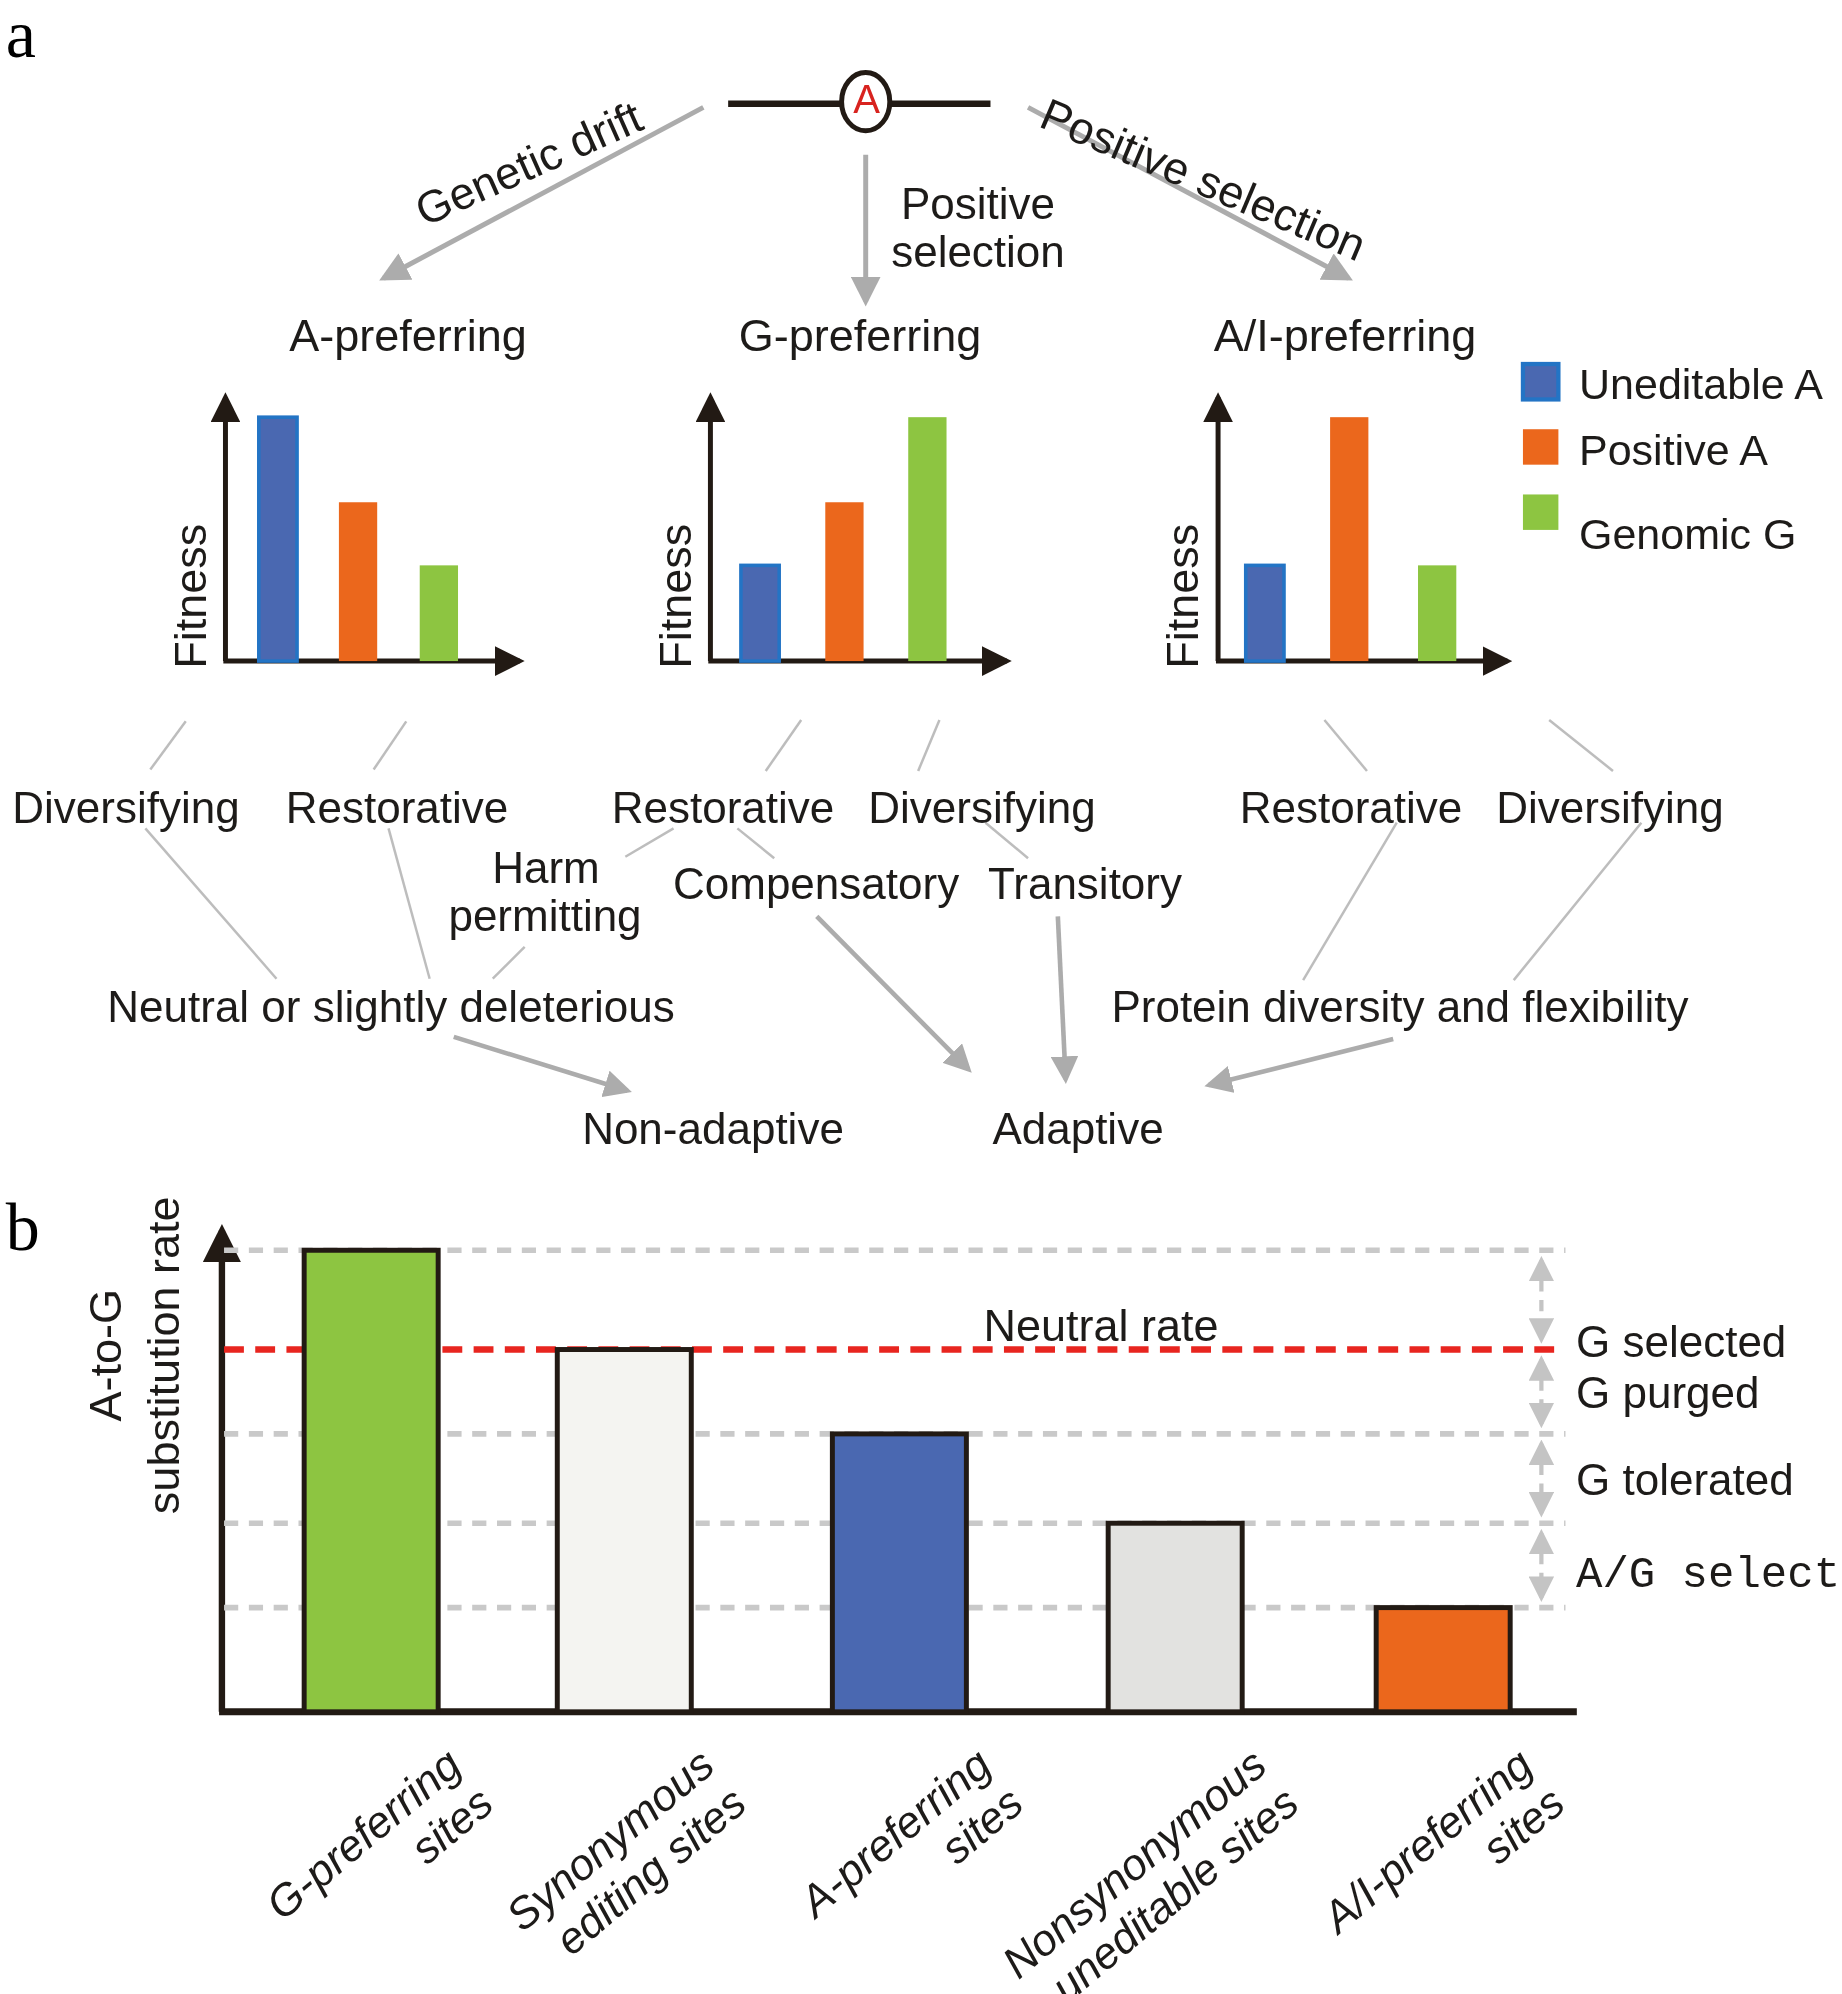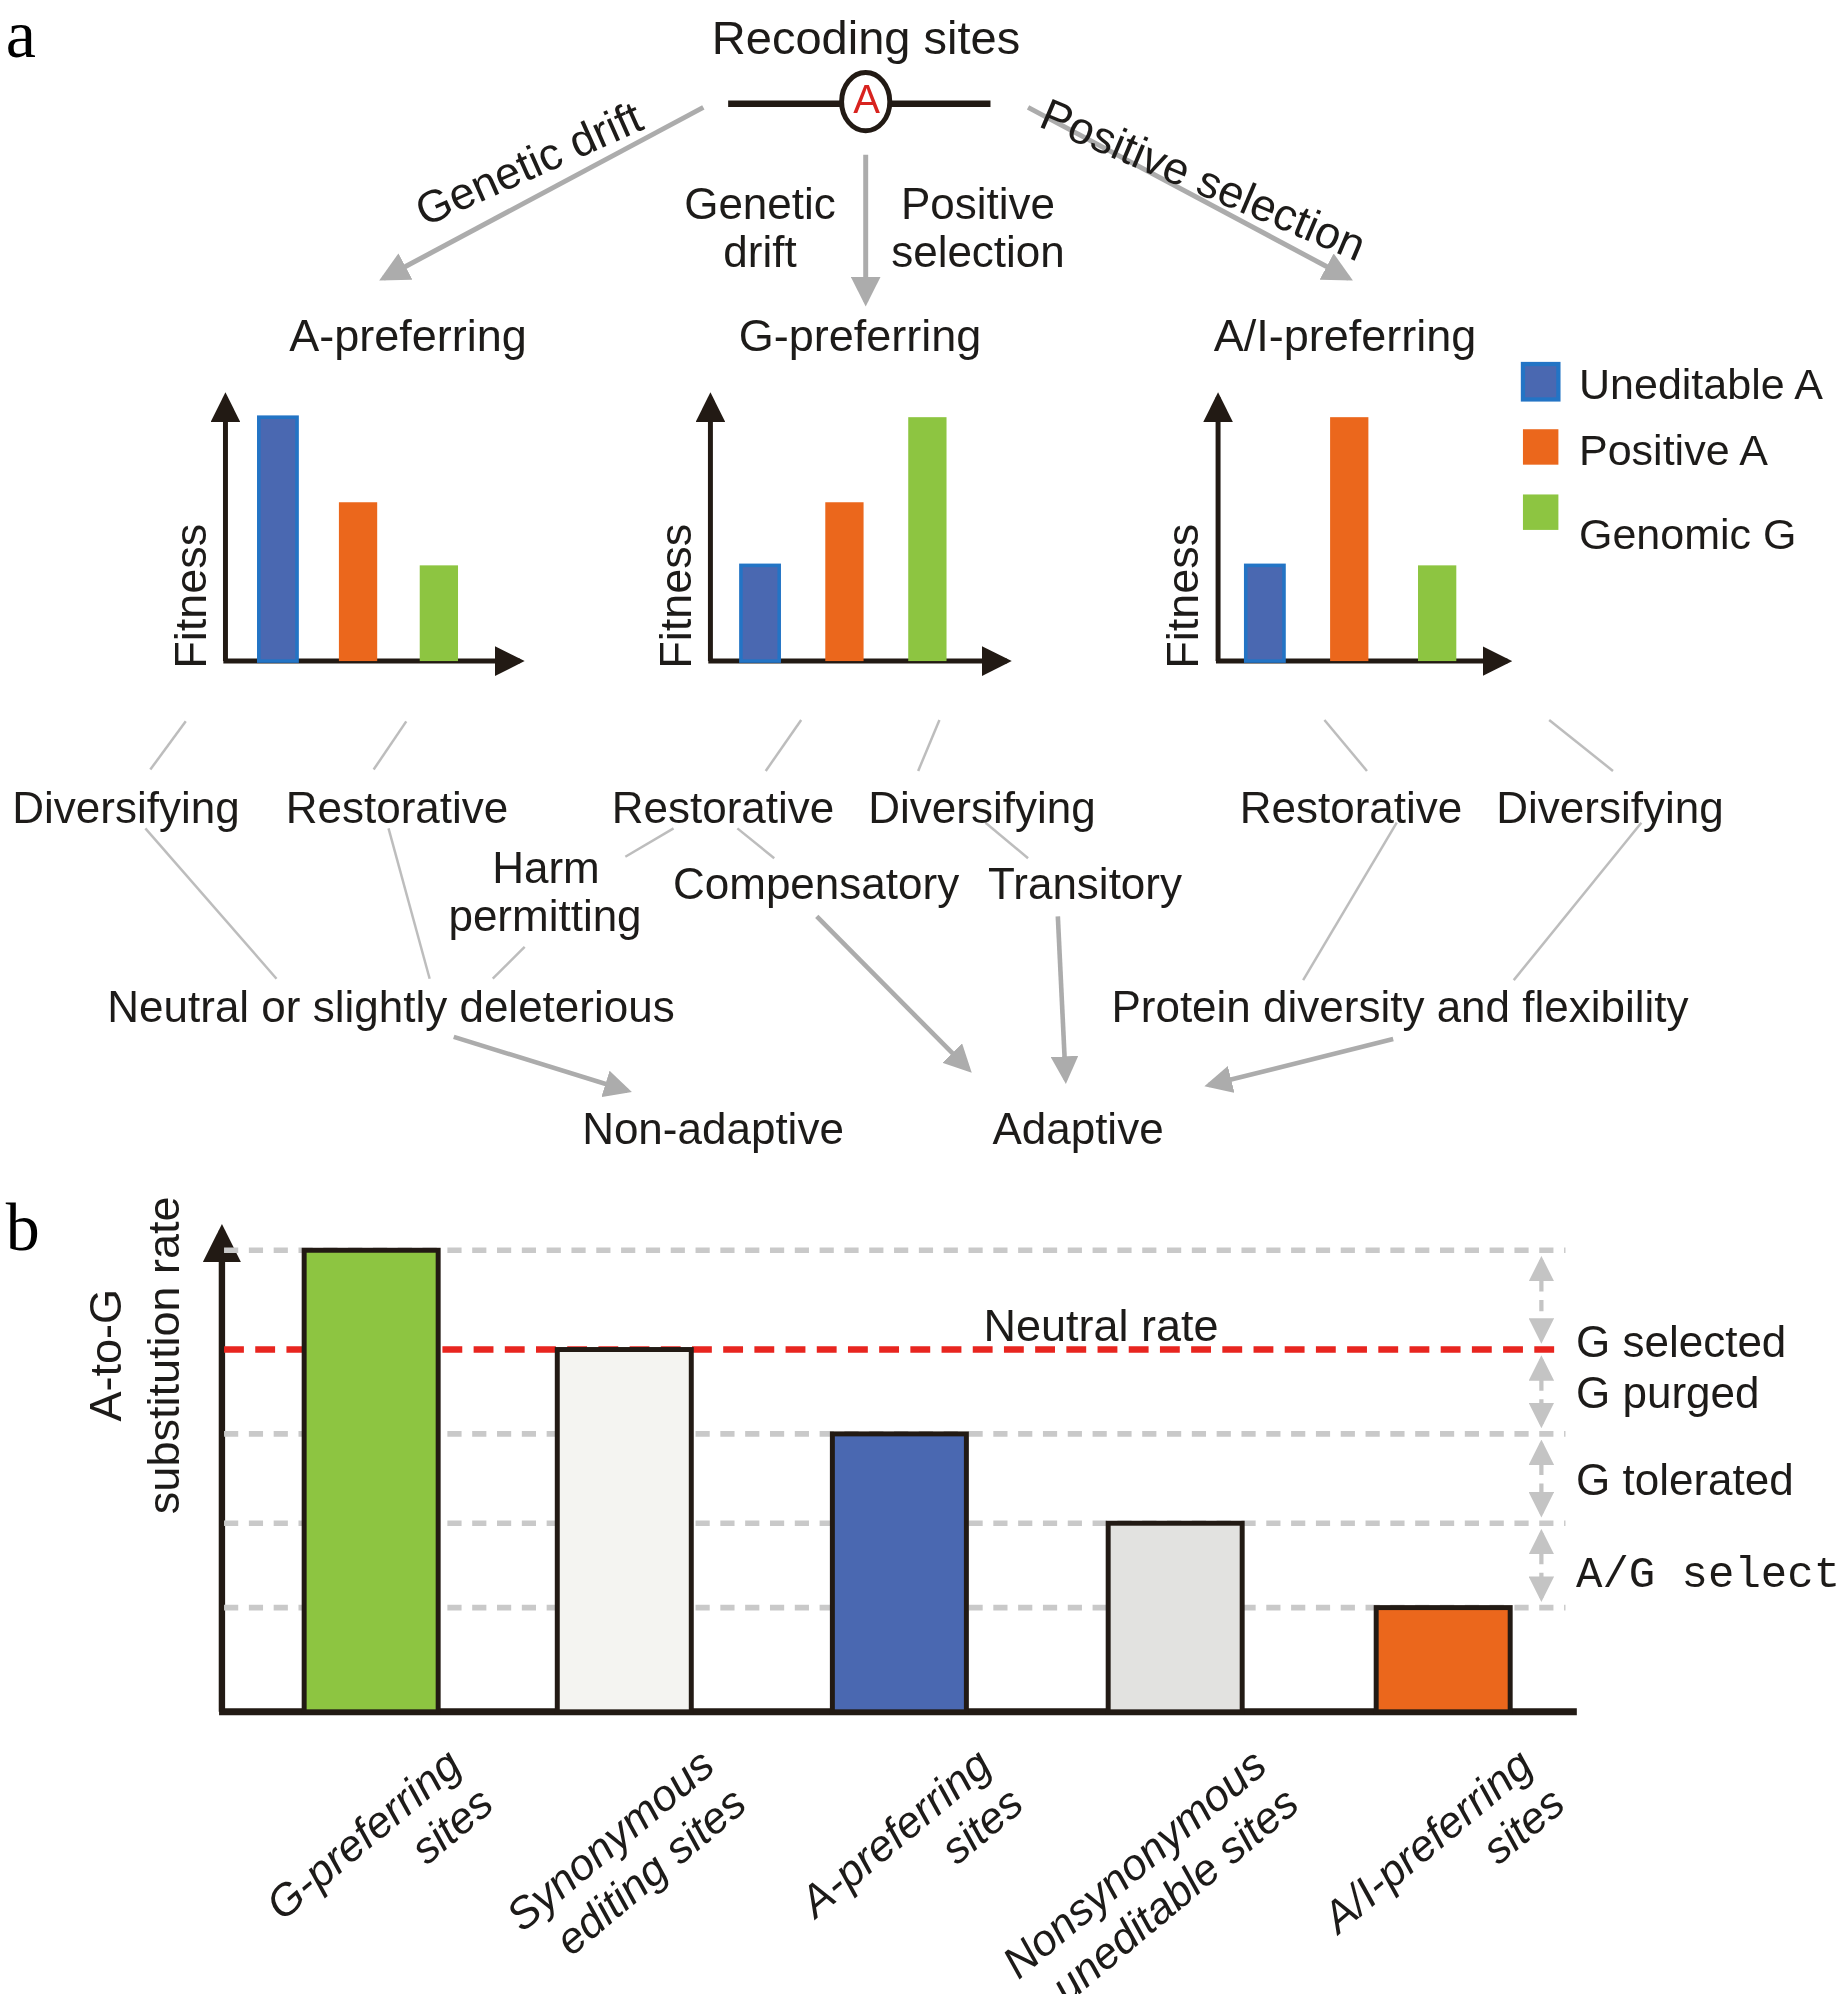--- a/index.html
+++ b/index.html
@@ -113,30 +113,25 @@
     <g id="b-zone-arrows">
         <line x1="2174" y1="1777" x2="2174" y2="1889" stroke="#C4C4C4" stroke-width="6" stroke-dasharray="16 12" marker-start="url(#ah-zone)" marker-end="url(#ah-zone)"></line>
         <line x1="2174" y1="1917" x2="2174" y2="2008" stroke="#C4C4C4" stroke-width="6" stroke-dasharray="16 12" marker-start="url(#ah-zone)" marker-end="url(#ah-zone)"></line>
         <line x1="2174" y1="2036" x2="2174" y2="2134" stroke="#C4C4C4" stroke-width="6" stroke-dasharray="16 12" marker-start="url(#ah-zone)" marker-end="url(#ah-zone)"></line>
         <line x1="2174" y1="2162" x2="2174" y2="2253" stroke="#C4C4C4" stroke-width="6" stroke-dasharray="16 12" marker-start="url(#ah-zone)" marker-end="url(#ah-zone)"></line>
       </g>
   </svg>
 
   <div class="panel-letter" style="left:5.7px;top:0px;">a</div>
 
-  <div class="lbl big" style="left:653px;top:12.8px;width:426px;">Recoding sites</div>
   <div class="site-a" style="left: 845px; top: 79px; width: 43px; color: rgb(216, 35, 31);">A</div>
 
   <div class="lbl mid rot" style="left:316px;top:140px;width:426px;transform:rotate(-24deg);">Genetic drift</div>
   <div class="lbl mid rot" style="left:990px;top:156px;width:426px;transform:rotate(23deg);">Positive selection</div>
 
-  <div class="lbl" style="left:618px;top:180px;width:284px;">
-    <span style="display:block;">Genetic</span>
-    <span style="display:block;">drift</span>
-  </div>
   <div class="lbl" style="left:836px;top:180px;width:284px;">
     <span style="display:block;">Positive</span>
     <span style="display:block;">selection</span>
   </div>
 
   <div class="lbl mid" style="left:195px;top:312px;width:426px;">A-preferring</div>
   <div class="lbl mid" style="left:647px;top:312px;width:426px;">G-preferring</div>
   <div class="lbl mid" style="left:1132px;top:312px;width:426px;">A/I-preferring</div>
 
   <div class="lbl mid vert" style="left:13.5px;top:572px;width:355px;">Fitness</div>

